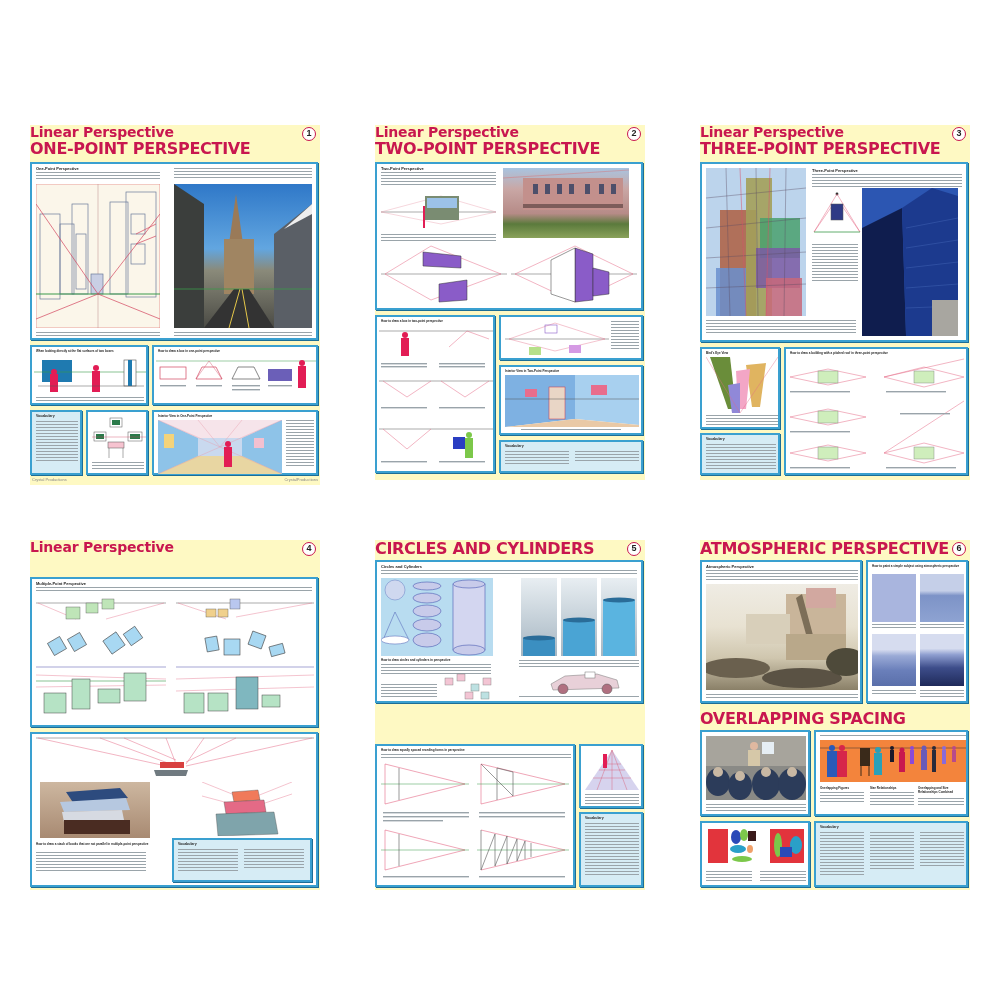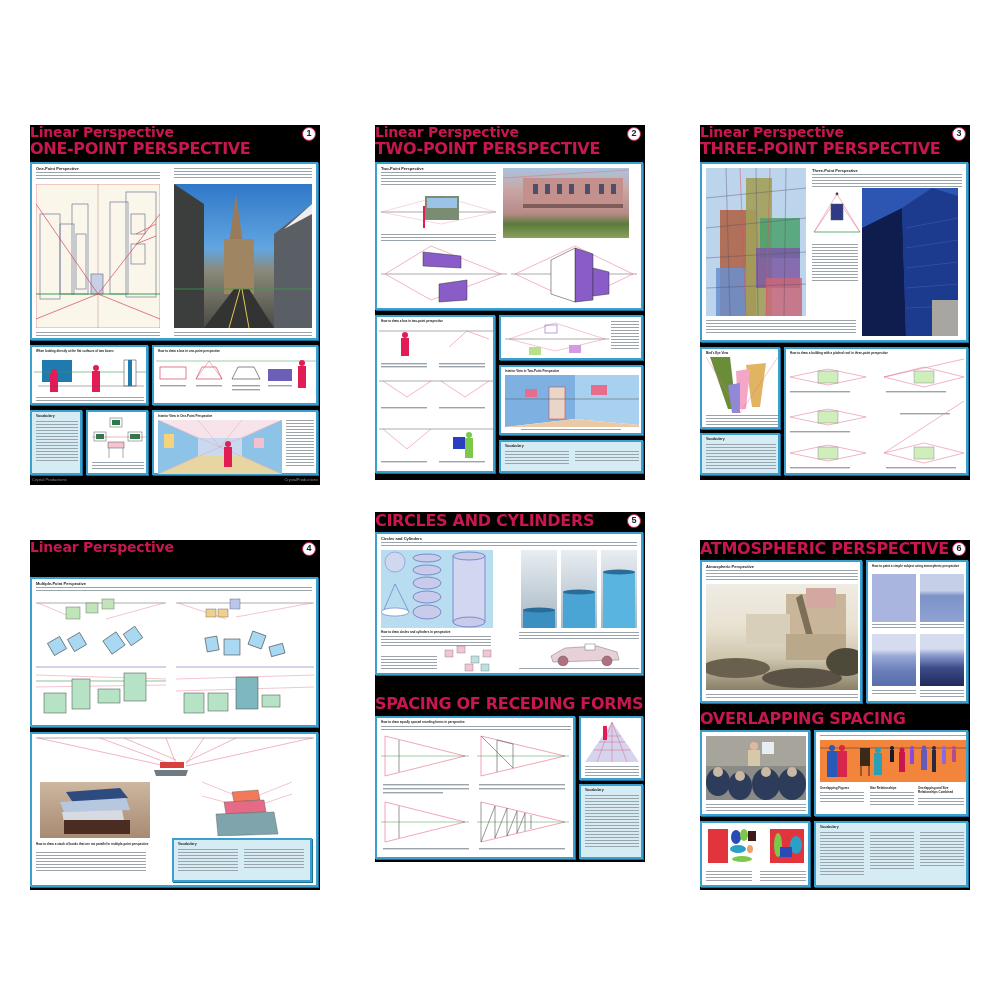--- a/index.html
+++ b/index.html
@@ -1,19 +1,19 @@
 <!DOCTYPE html>
 <html><head>
   <meta charset="utf-8">
   <style>
     * { box-sizing: border-box; margin: 0; padding: 0; }
     html, body { width: 1000px; height: 1000px; background: #ffffff; overflow: hidden; }
     body { font-family: "Liberation Sans", sans-serif; position: relative; }
 
-    .poster { position: absolute; background: #000000; }
+    .poster { position: absolute; background: #fef9c3; }
     .poster-head { position: relative; height: 38px; }
     .sup-title { color: #c8174f; font-family: "DejaVu Sans", sans-serif; font-weight: bold; font-size: 14px; line-height: 15px; letter-spacing: -0.2px; }
     .main-title { color: #c8174f; font-family: "DejaVu Sans", sans-serif; font-weight: bold; font-size: 16px; line-height: 18px; letter-spacing: -0.3px; white-space: nowrap; }
     .badge { position: absolute; right: 4px; top: 2px; width: 14px; height: 14px; border-radius: 50%; border: 1.5px solid #c8174f; color: #222; font-size: 9px; font-weight: bold; text-align: center; line-height: 11px; background: #fff; }
 
     .panel { position: absolute; border: 2px solid #3aa0d0; background: #fff; box-shadow: 1px 1px 0 #1d6e96; }
     .panel.tint { background: #d6ecf5; }
     .ptitle { font-size: 4px; font-weight: bold; color: #222; position: absolute; left: 4px; top: 2px; white-space: nowrap; }
     .textlines { position: absolute; }
     .textlines i { display: block; height: 1.4px; background: #9aa4aa; margin-bottom: 1.6px; }
@@ -648,21 +648,21 @@
           <i></i>
           <i></i>
           <i></i>
           <i></i>
           <i></i>
         </div>
     </div>
   </div>
 </div>
 
-<div class="poster" style="left:375px; top:512px; width:270px; height:350px;">
+<div class="poster" style="left:375px; top:540px; width:270px; height:350px;">
   <div class="poster-head" style="height:22px;">
     <div class="main-title">CIRCLES AND CYLINDERS</div>
     <div class="badge">5</div>
   </div>
   <div class="panel" style="left:0; top:20px; width:268px; height:143px;">
     <div class="ptitle">Circles and Cylinders</div>
     <div class="textlines" style="left:4px; top:8px; width:256px;">
         <i></i>
         <i></i>
       </div>
@@ -734,21 +734,20 @@
     <svg style="left:168px; top:108px;" width="80" height="24" viewBox="0 0 80 24">
       <polygon points="6,14 20,6 52,4 72,10 74,18 8,20" fill="#e8d0d8" stroke="#777" stroke-width="0.5"></polygon>
       <circle cx="18" cy="19" r="5" fill="#b07080" stroke="#555" stroke-width="0.5"></circle>
       <circle cx="62" cy="19" r="5" fill="#b07080" stroke="#555" stroke-width="0.5"></circle>
       <rect x="40" y="2" width="10" height="6" fill="#fff" stroke="#555" stroke-width="0.4"></rect>
     </svg>
     <div class="textlines" style="left:142px; top:134px; width:120px;">
         <i></i>
       </div>
   </div>
-  <div class="main-title" style="position:absolute; left:0; top:183px;">SPACING OF RECEDING FORMS</div>
   <div class="panel" style="left:0; top:204px; width:200px; height:143px;">
     <div class="ptitle" style="font-size:3px;">How to draw equally spaced receding forms in perspective</div>
     <div class="textlines" style="left:4px; top:8px; width:190px;">
         <i></i>
         <i></i>
       </div>
     <svg style="left:4px; top:16px;" width="192" height="120" viewBox="0 0 192 120">
       <g stroke="#e46a86" stroke-width="0.6" fill="none">
         <polyline points="4,2 84,22 4,42"></polyline>
           <line x1="4" y1="2" x2="4" y2="42"></line>

